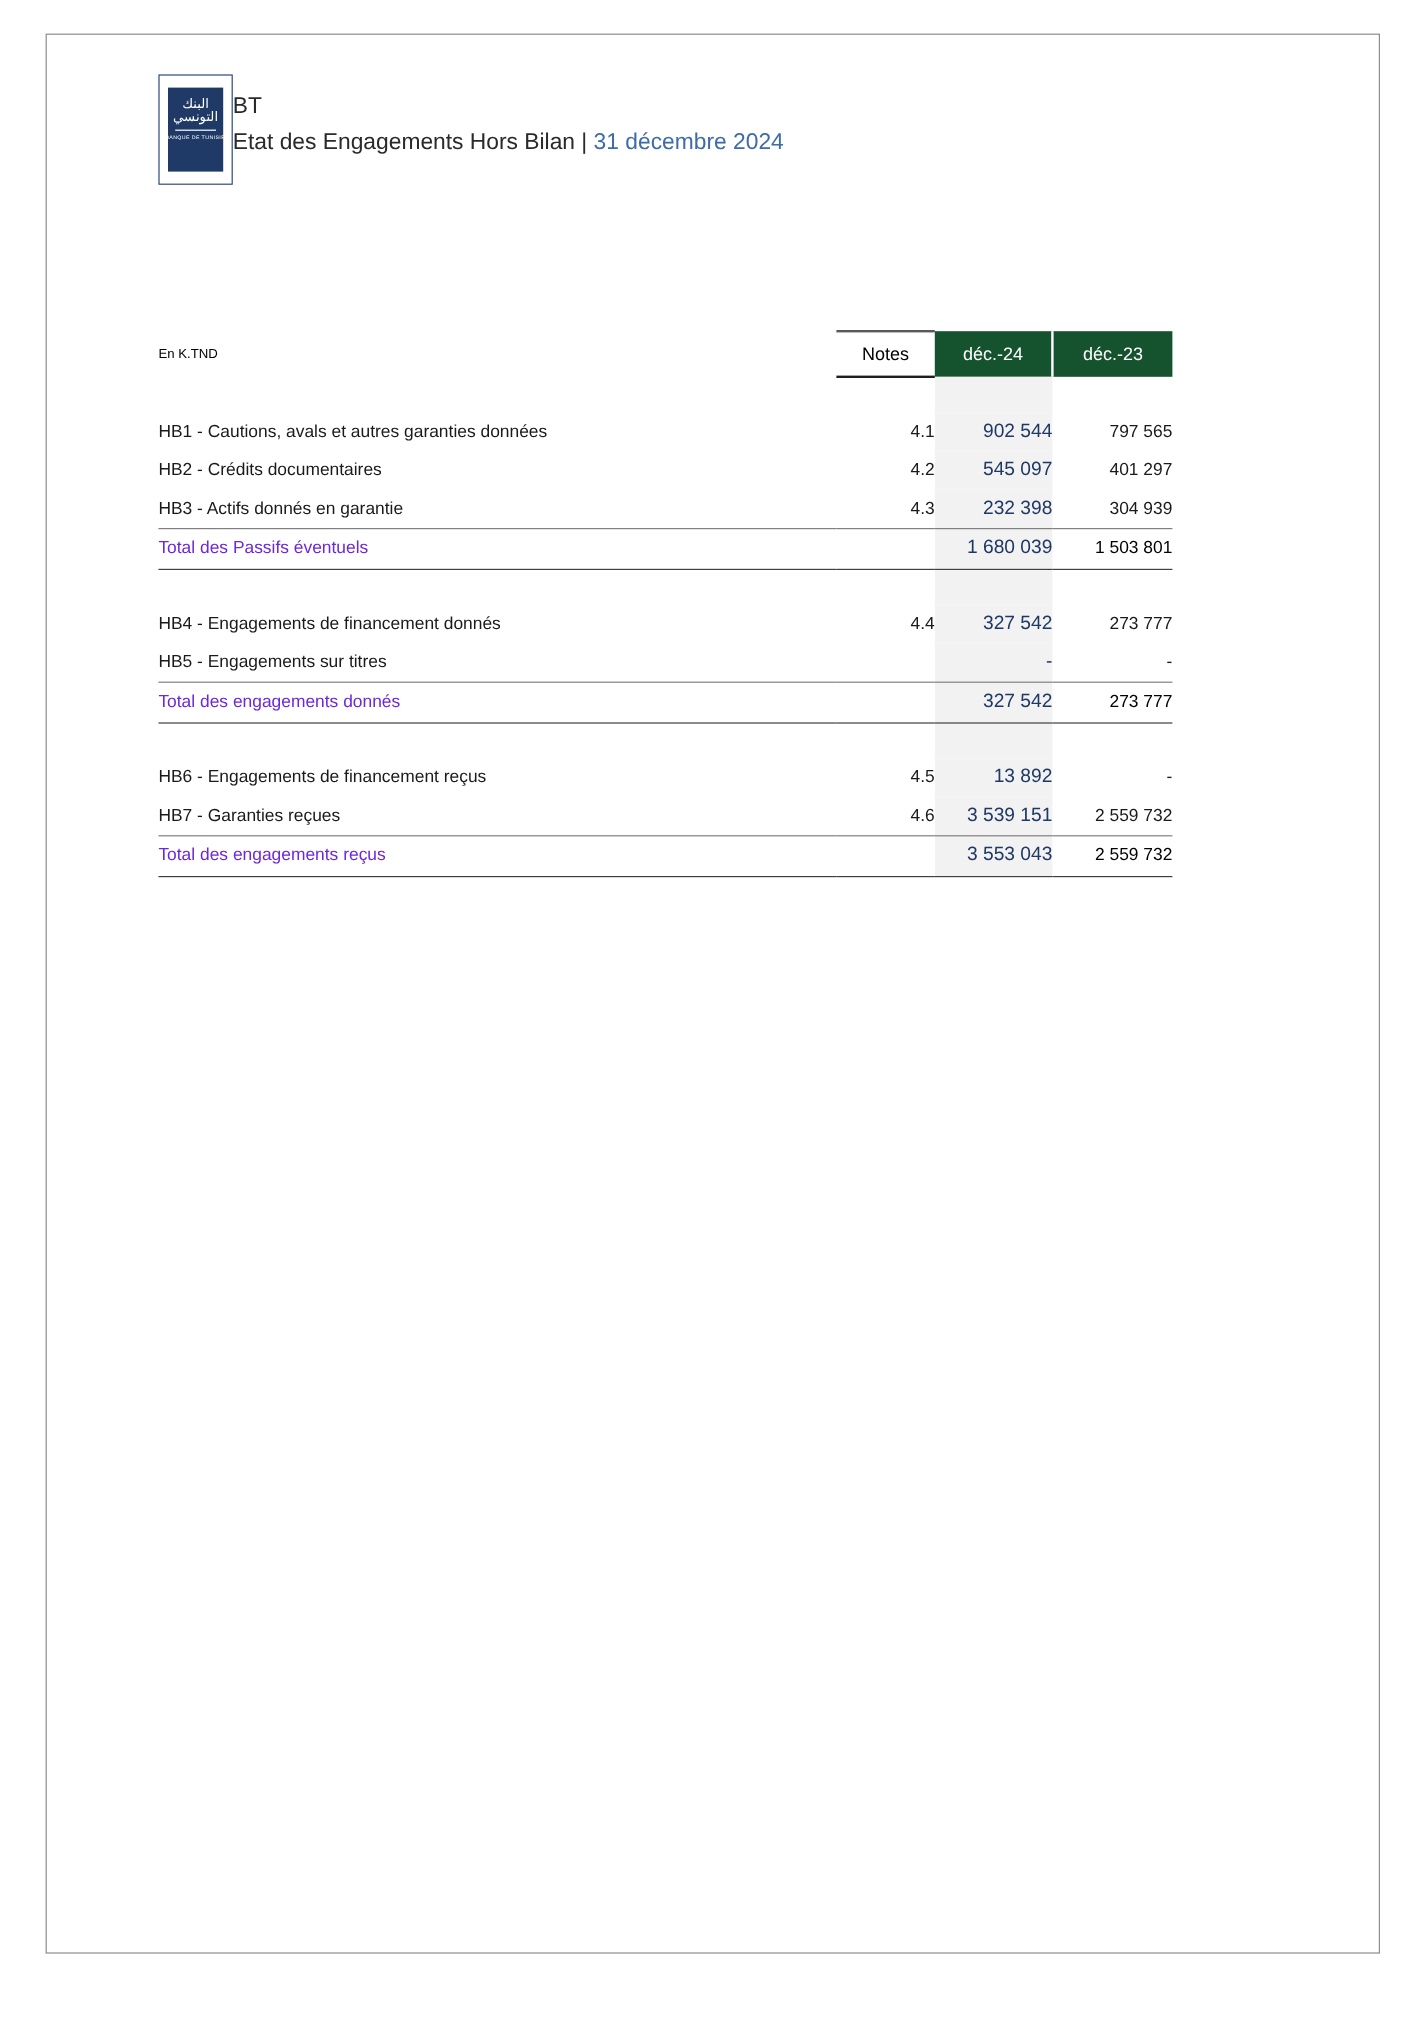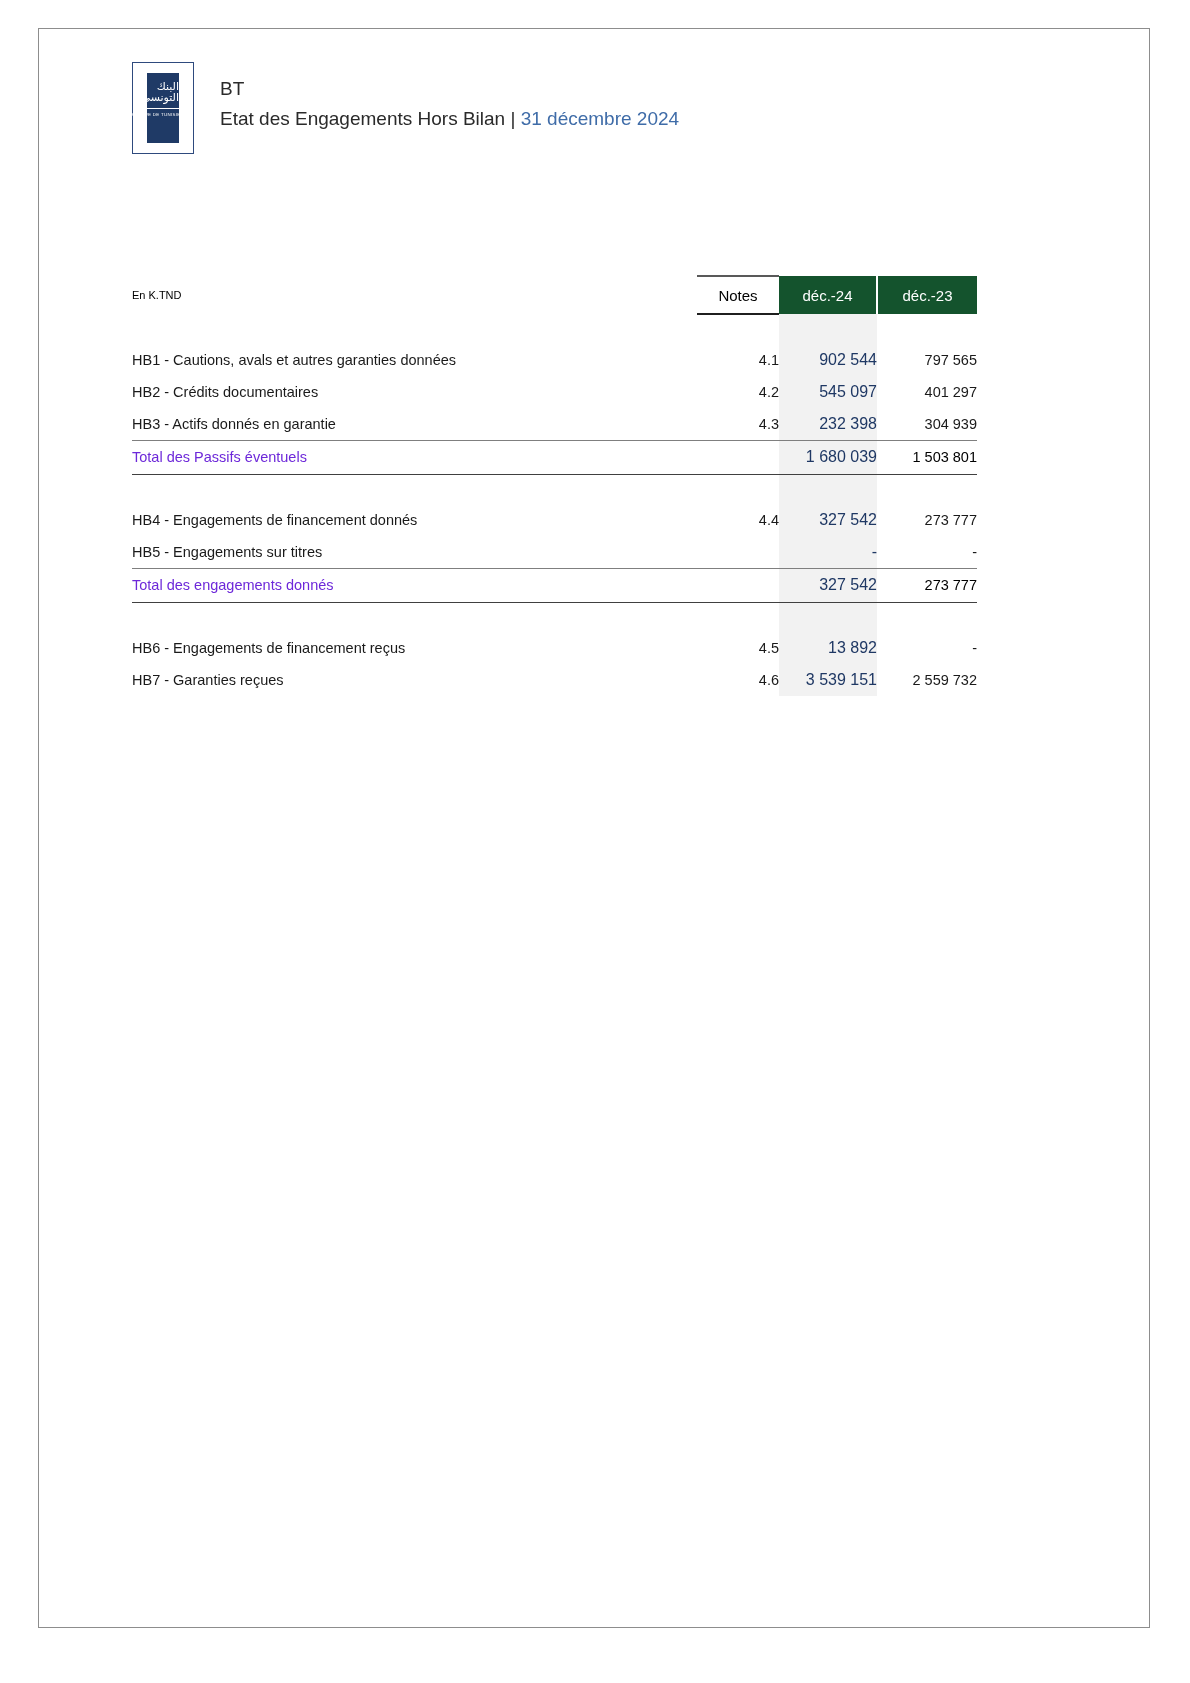--- a/index.html
+++ b/index.html
@@ -39,26 +39,26 @@
     width: 62px;
     height: 92px;
     border: 1px solid #2e4a7d;
     box-sizing: border-box;
     display: flex;
     align-items: center;
     justify-content: center;
     background: #ffffff;
   }
   .logo-mark {
-    width: 32px;
+    width: 46px;
     height: 70px;
     background: #1f3a66;
     display: flex;
     flex-direction: column;
-    align-items: flex-end;
+    align-items: center;
     justify-content: flex-start;
     padding-top: 8px;
     box-sizing: border-box;
   }
   .logo-ar {
     color: #ffffff;
     font-size: 11px;
     line-height: 11px;
     font-family: "DejaVu Sans", sans-serif;
     text-align: center;
@@ -73,21 +73,20 @@
   .logo-sub {
     color: #ffffff;
     font-size: 4.2px;
     line-height: 6px;
     letter-spacing: 0.3px;
     font-family: "Liberation Sans", sans-serif;
     transform: scaleX(1.05);
     white-space: nowrap;
   }
   .title-block {
-    margin-left: 26px;
     padding-top: 12px;
   }
   .title-line1 {
     font-size: 19px;
     line-height: 30px;
     color: #2a2a2a;
     font-weight: 400;
   }
   .title-line2 {
     font-size: 19px;
@@ -317,15 +316,21 @@
       <td class="notes-cell">4.5</td>
       <td class="cur-cell shade">13 892</td>
       <td class="prev-cell">-</td>
     </tr>
     <tr class="data-row pre-total-row">
       <td class="label-cell">HB7 - Garanties reçues</td>
       <td class="notes-cell">4.6</td>
       <td class="cur-cell shade">3 539 151</td>
       <td class="prev-cell">2 559 732</td>
     </tr>
+    <tr class="total-row">
+      <td class="label-cell">Total des engagements reçus</td>
+      <td class="notes-cell"></td>
+      <td class="cur-cell shade">3 553 043</td>
+      <td class="prev-cell">2 559 732</td>
+    </tr>
 
   </tbody>
 </table>
 
 </body></html>

